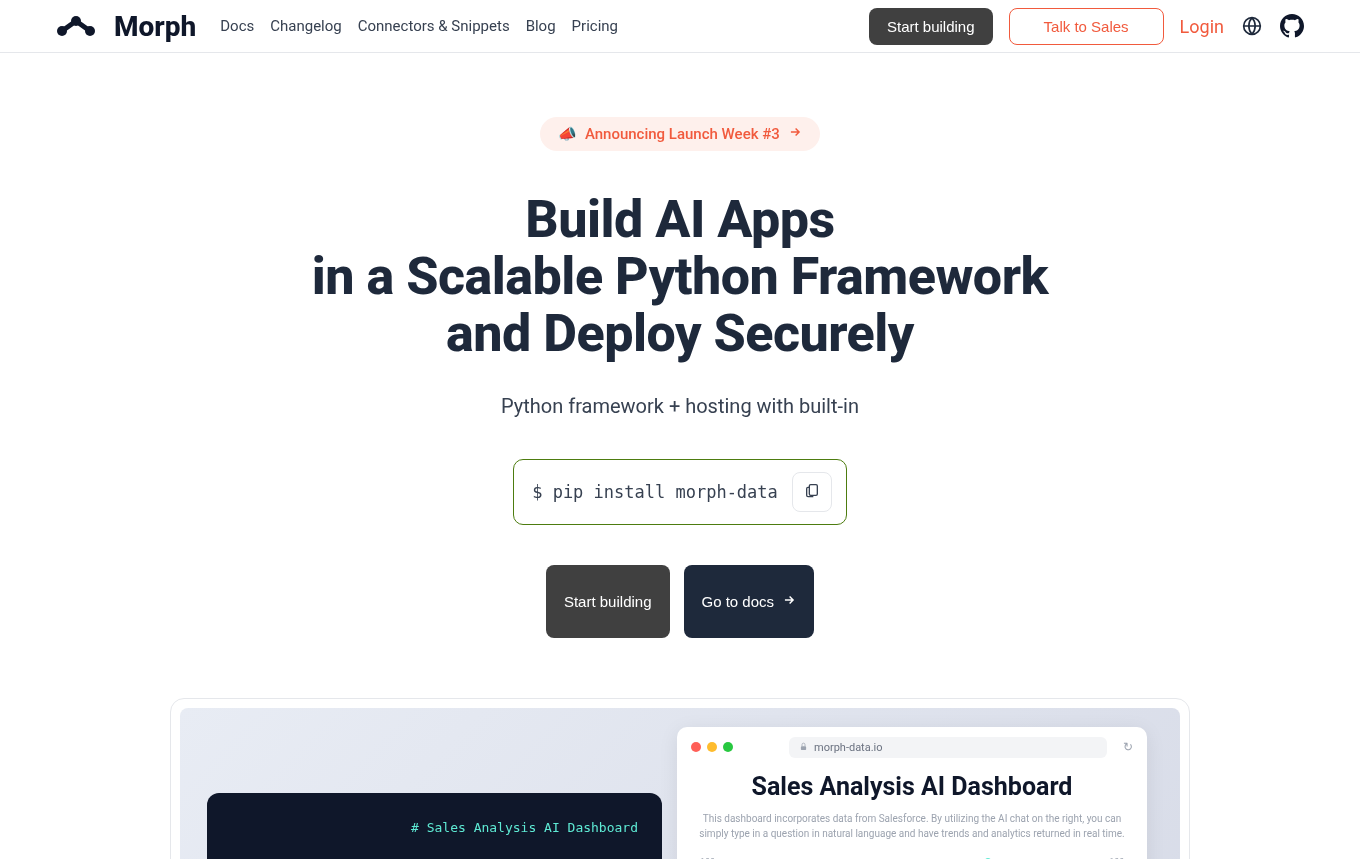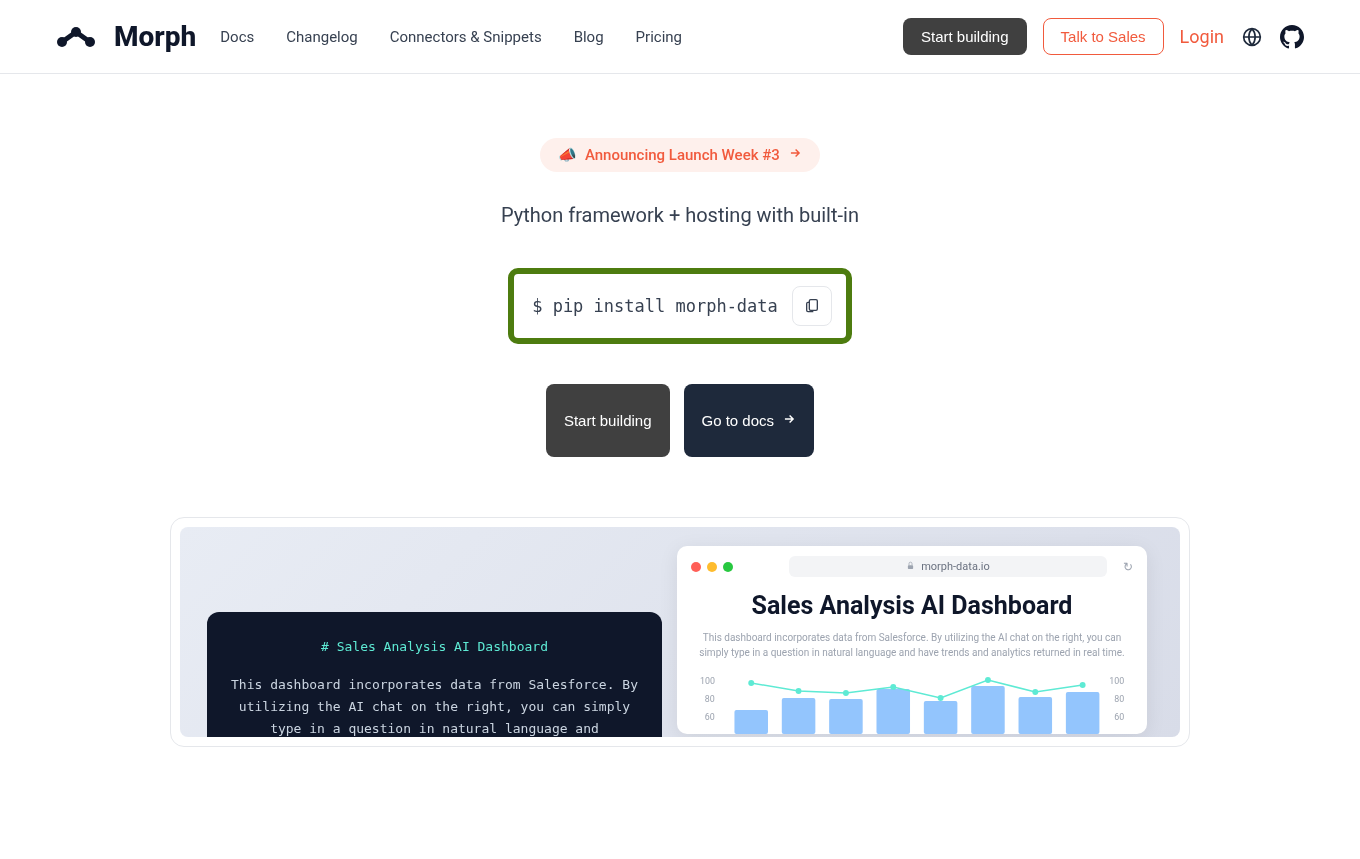--- a/index.html
+++ b/index.html
@@ -9,39 +9,39 @@
     }
     body {
       font-family: -apple-system, BlinkMacSystemFont, 'Segoe UI', Roboto, Oxygen, Ubuntu, sans-serif;
       background: #fff;
       color: #1e293b;
     }
     .header {
       display: flex;
       align-items: center;
       padding: 0 56px;
-      height: 74px;
+      height: 53px;
       border-bottom: 1px solid #e5e7eb;
     }
     .logo {
       display: flex;
       align-items: center;
       gap: 8px;
       font-size: 28px;
       font-weight: 800;
       color: #0f172a;
       margin-right: 24px;
     }
     .logo-icon {
       display: flex;
       align-items: center;
     }
     .nav {
       display: flex;
-      gap: 32px;
+      gap: 16px;
       text-align: center;
     }
     .nav-item {
       font-size: 15px;
       color: #374151;
       cursor: pointer;
     }
     .header-right {
       margin-left: auto;
       display: flex;
@@ -55,21 +55,21 @@
       padding: 10px 18px;
       border-radius: 8px;
       font-size: 15px;
       font-weight: 500;
       cursor: pointer;
     }
     .btn-outline {
       background: #fff;
       color: #f15a3d;
       border: 1px solid #f15a3d;
-      padding: 9px 17px;
+      padding: 9px 34px;
       border-radius: 8px;
       font-size: 15px;
       font-weight: 500;
       cursor: pointer;
     }
     .login-link {
       color: #f15a3d;
       font-size: 18px;
       cursor: pointer;
     }
@@ -108,21 +108,21 @@
     .hero-sub {
       font-size: 20px;
       color: #374151;
       margin-top: 28px;
       line-height: 1.5;
     }
     .install-box {
       display: inline-flex;
       align-items: center;
       gap: 14px;
-      border: 6px solid #4d7c0f;
+      border: 1px solid #4d7c0f;
       border-radius: 10px;
       padding: 12px 14px 12px 18px;
       margin-top: 38px;
       background: #fff;
     }
     .install-code {
       font-family: 'SF Mono', Menlo, Consolas, monospace;
       font-size: 17px;
       color: #374151;
     }
@@ -178,20 +178,21 @@
       width: 455px;
       background: #0f172a;
       border-radius: 12px;
       padding: 24px;
       font-family: 'SF Mono', Menlo, Consolas, monospace;
       font-size: 13px;
       line-height: 1.7;
     }
     .code-comment {
       color: #5eead4;
+      text-align: right;
     }
     .code-text {
       color: #cbd5e1;
       margin-top: 16px;
     }
     .browser-panel {
       position: absolute;
       right: 33px;
       top: 19px;
       width: 470px;
@@ -217,21 +218,20 @@
       flex: 1;
       margin-left: 50px;
       margin-right: 10px;
       background: #f3f4f6;
       border-radius: 6px;
       padding: 4px 10px;
       font-size: 11px;
       color: #6b7280;
       display: flex;
       align-items: center;
-      justify-content: center;
       gap: 6px;
     }
     .reload-ico {
       color: #9ca3af;
       font-size: 12px;
     }
     .browser-content {
       padding: 4px 18px 0;
     }
     .dash-title {
@@ -303,20 +303,25 @@
   <div class="announce-pill">
     <span>📣</span>
     <span>Announcing Launch Week #3</span>
     <span>
       <svg width="14" height="14" viewBox="0 0 24 24" fill="none" stroke="#f15a3d" stroke-width="2.5">
         <path d="M5 12h14M13 6l6 6-6 6"></path>
       </svg>
     </span>
   </div>
 
+  <h1 class="hero-title">
+    <span>Build AI Apps</span><br>
+    <span>in a Scalable Python Framework</span><br>
+    <span>and Deploy Securely</span>
+  </h1>
 
   <p class="hero-sub">
     <span>Python framework + hosting with built-in</span><br>
   </p>
 
   <div class="install-box">
     <span class="install-code">$ pip install morph-data</span>
     <button class="copy-btn">
       <span>
         <svg width="16" height="16" viewBox="0 0 24 24" fill="none" stroke="#374151" stroke-width="2">

